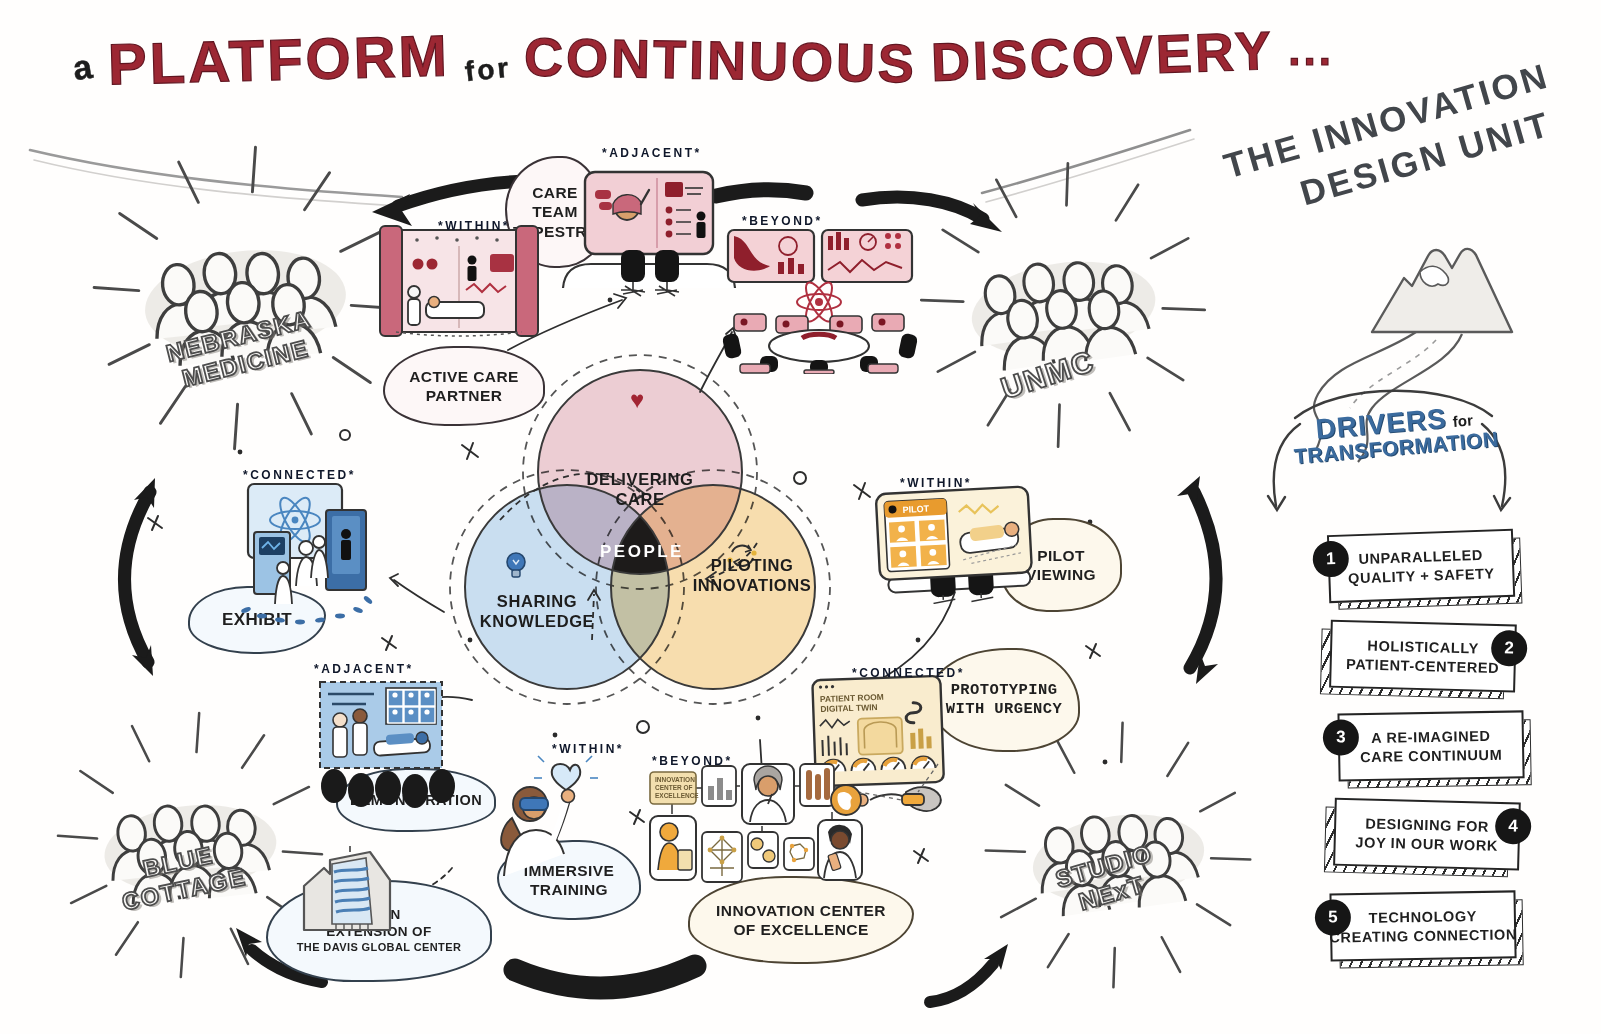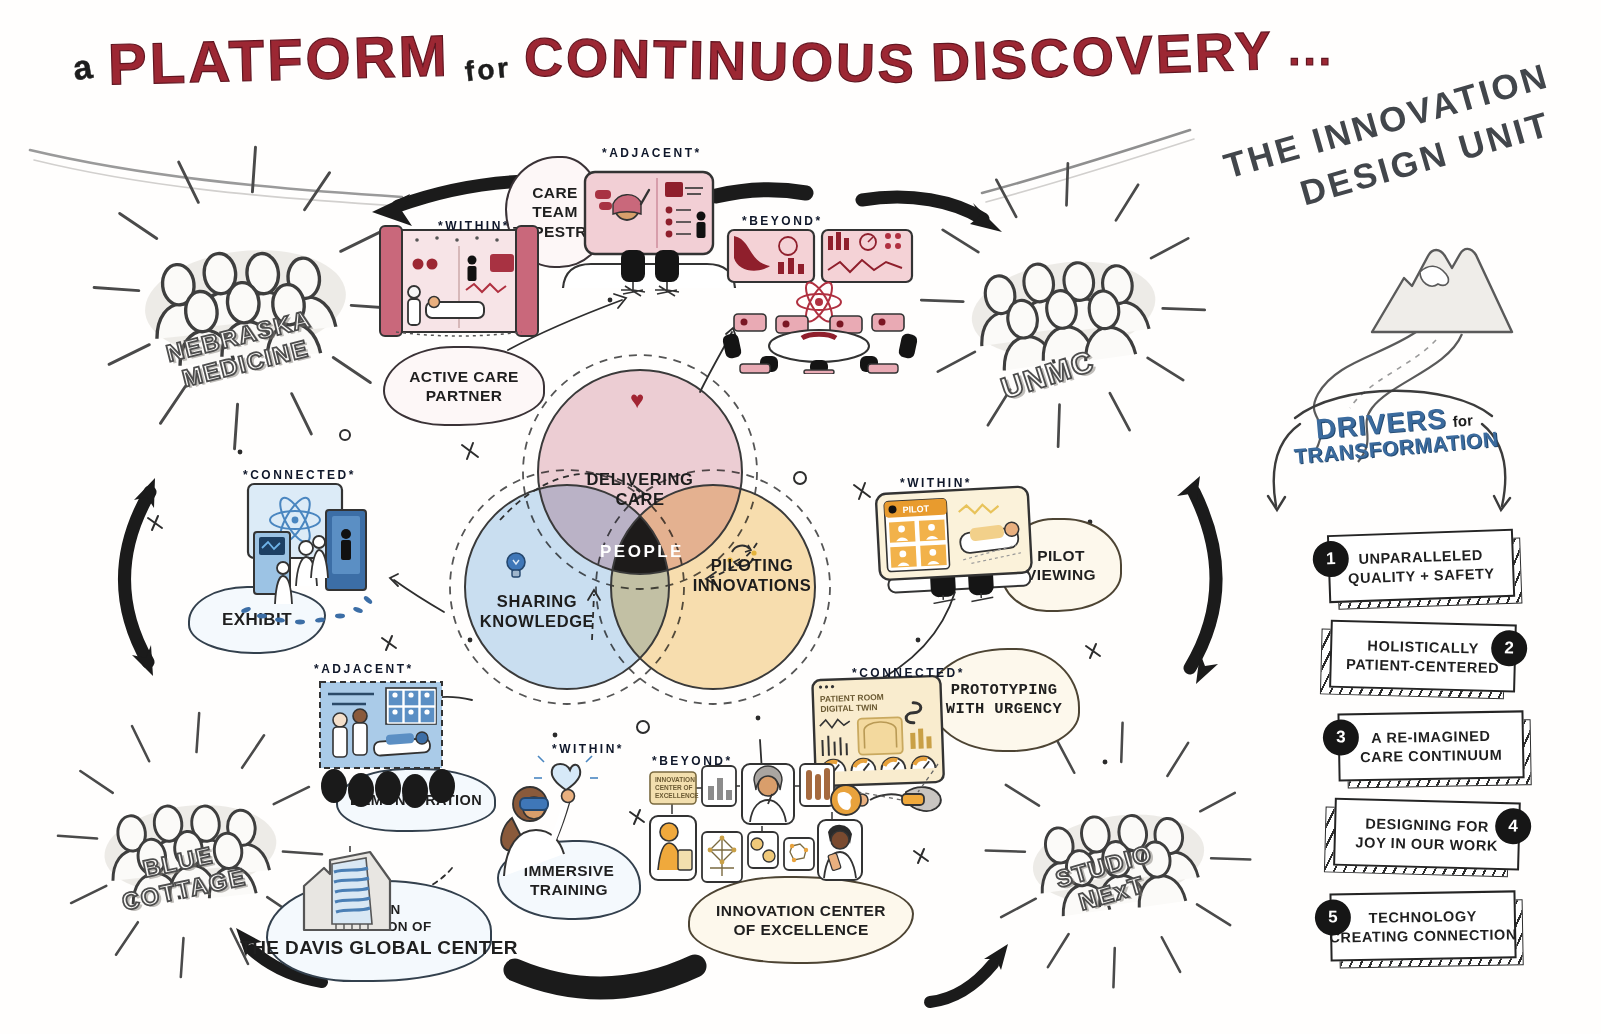--- a/index.html
+++ b/index.html
@@ -411,21 +411,21 @@
     <span class="cl">IMMERSIVE</span>
     <span class="cl">TRAINING</span>
   </div>
   <div class="cloud c3 tint-tan" style="left:688px;top:876px;width:222px;height:84px;">
     <span class="cl">INNOVATION CENTER</span>
     <span class="cl">OF EXCELLENCE</span>
   </div>
   <div class="cloud c1 tint-blue" style="left:266px;top:880px;width:222px;height:98px;">
     <span class="cl" style="font-size:13.5px;">AS AN</span>
     <span class="cl" style="font-size:13.5px;">EXTENSION OF</span>
-    <span class="cl" style="font-size:19px;">THE DAVIS GLOBAL CENTER</span>
+    <span class="cl" style="font-size:11px;">THE DAVIS GLOBAL CENTER</span>
   </div>
 
   <svg class="scene" style="left:372px;top:212px;" width="176" height="140">
     <rect x="22" y="18" width="130" height="102" rx="8" fill="#f7e4e7" stroke="#333" stroke-width="2"></rect>
     <g fill="#555">
         <circle cx="45" cy="28" r="1.8"></circle>
         <circle cx="65" cy="26" r="1.8"></circle>
         <circle cx="85" cy="28" r="1.8"></circle>
       <circle cx="105" cy="26" r="1.8"></circle>
         <circle cx="125" cy="28" r="1.8"></circle>

